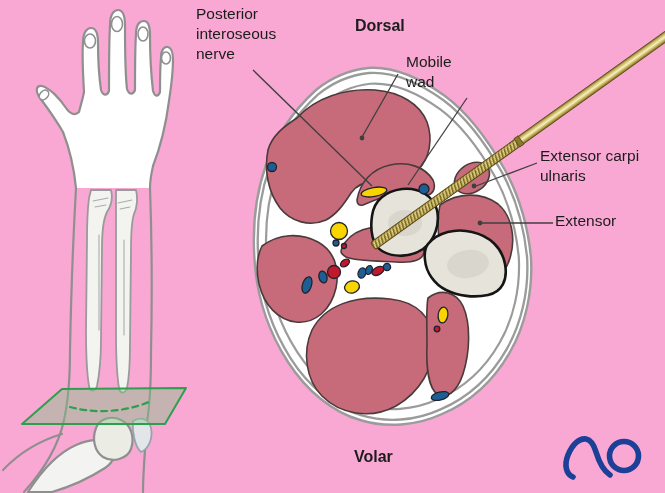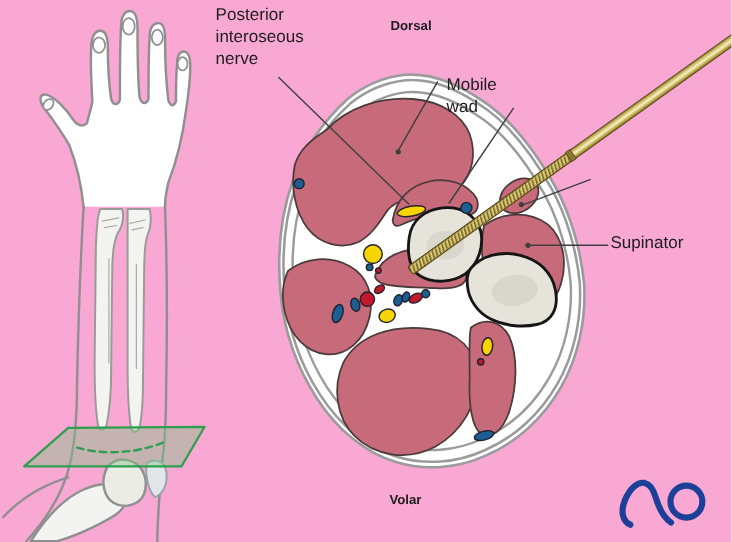--- a/index.html
+++ b/index.html
@@ -5,21 +5,21 @@
   html,body{margin:0;padding:0;background:#ffffff;}
   .stage{
     position:relative;width:665px;height:493px;background:#f9a8d4;overflow:hidden;
     font-family:"Liberation Sans",sans-serif;
   }
   .stage svg{position:absolute;left:0;top:0;}
   .fig-label{
     position:absolute;color:#1c1c1c;font-size:15.5px;line-height:1.28;
     white-space:normal;
   }
-  .fig-label.bold{font-weight:bold;font-size:12px;}
+  .fig-label.bold{font-weight:bold;font-size:16px;}
 </style>
 </head>
 <body>
 
 <div class="stage">
 
 <svg width="665" height="493" viewBox="0 0 665 493">
   <defs>
     <linearGradient id="goldGrad" x1="0" y1="0" x2="0" y2="1">
       <stop offset="0" stop-color="#7d6a26"></stop>
@@ -210,21 +210,22 @@
       M573,477 C566,474 564,465 568,455 C573,443 580,438 586,439
       C591,440 594,445 596,452 C599,462 604,471 610,475"></path>
     <circle cx="624" cy="456" r="14.5"></circle>
   </g>
 </svg>
 
 <div class="fig-label" style="left:196px;top:4px;width:112px;">Posterior interoseous nerve</div>
 
 <div class="fig-label bold" style="left:355px;top:16px;">Dorsal</div>
 
-<div class="fig-label" style="left:406px;top:52px;width:64px;margin-top:16px;">Mobile wad</div>
-
-
-
-<div class="fig-label" style="left:555px;top:211px;">Supinator</div>
+<div class="fig-label" style="left:406px;top:52px;width:64px;">Mobile wad</div>
+
+
+<div class="fig-label" style="left:540px;top:146px;width:126px;">Extensor carpi ulnaris</div>
+
+<div class="fig-label" style="left:555px;top:211px;">Extensor</div>
 
 <div class="fig-label bold" style="left:354px;top:447px;">Volar</div>
 
 </div>
 
 </body></html>

